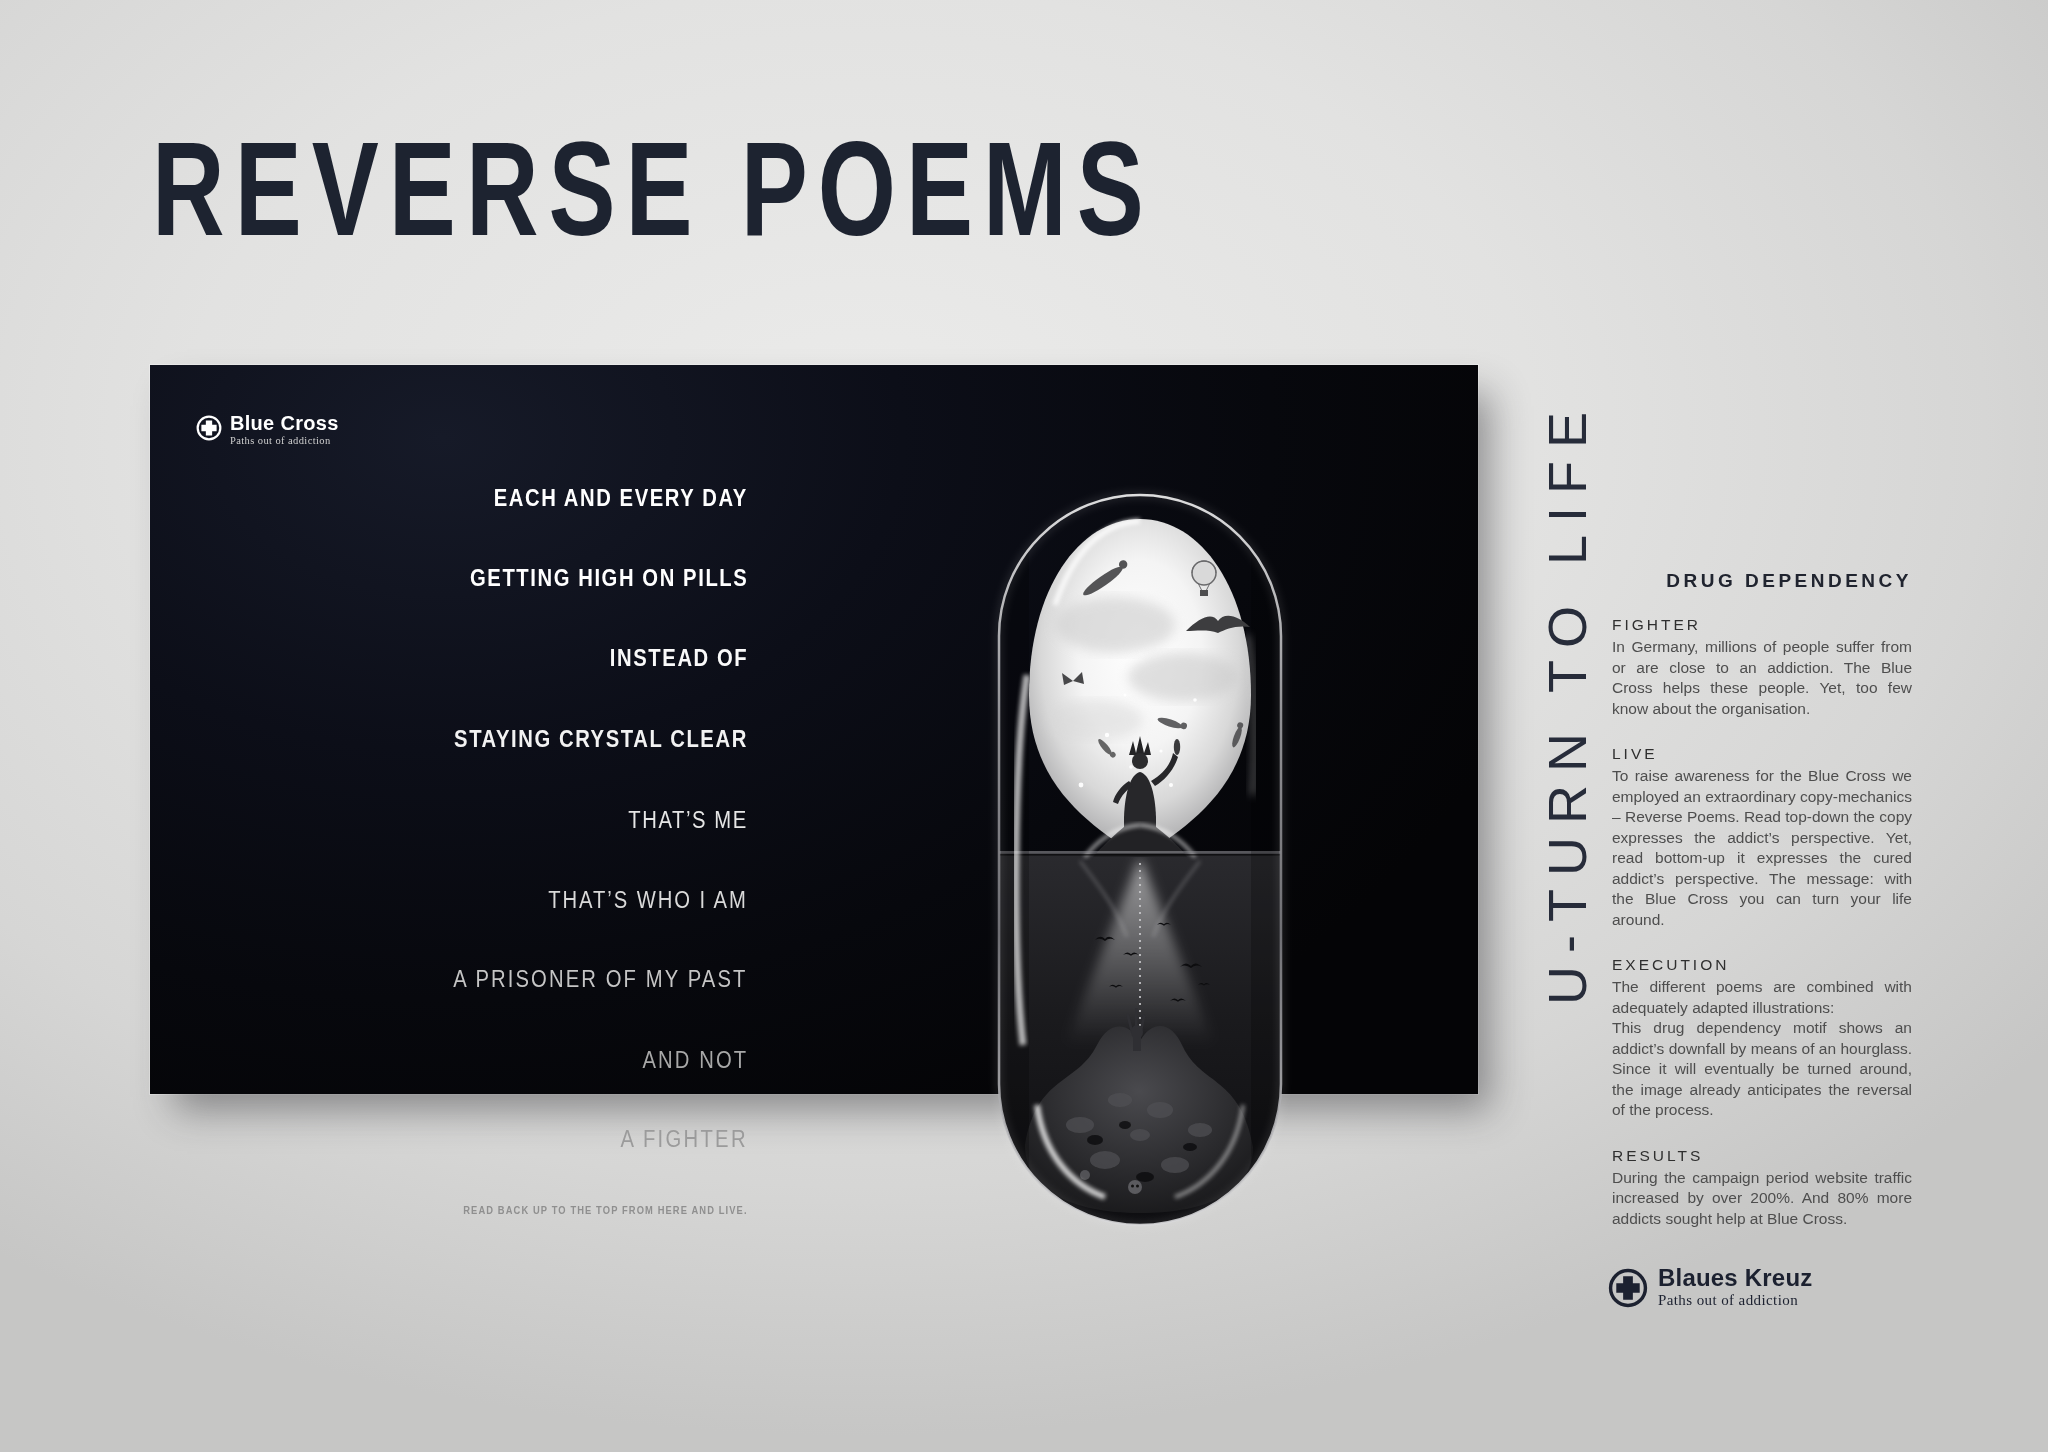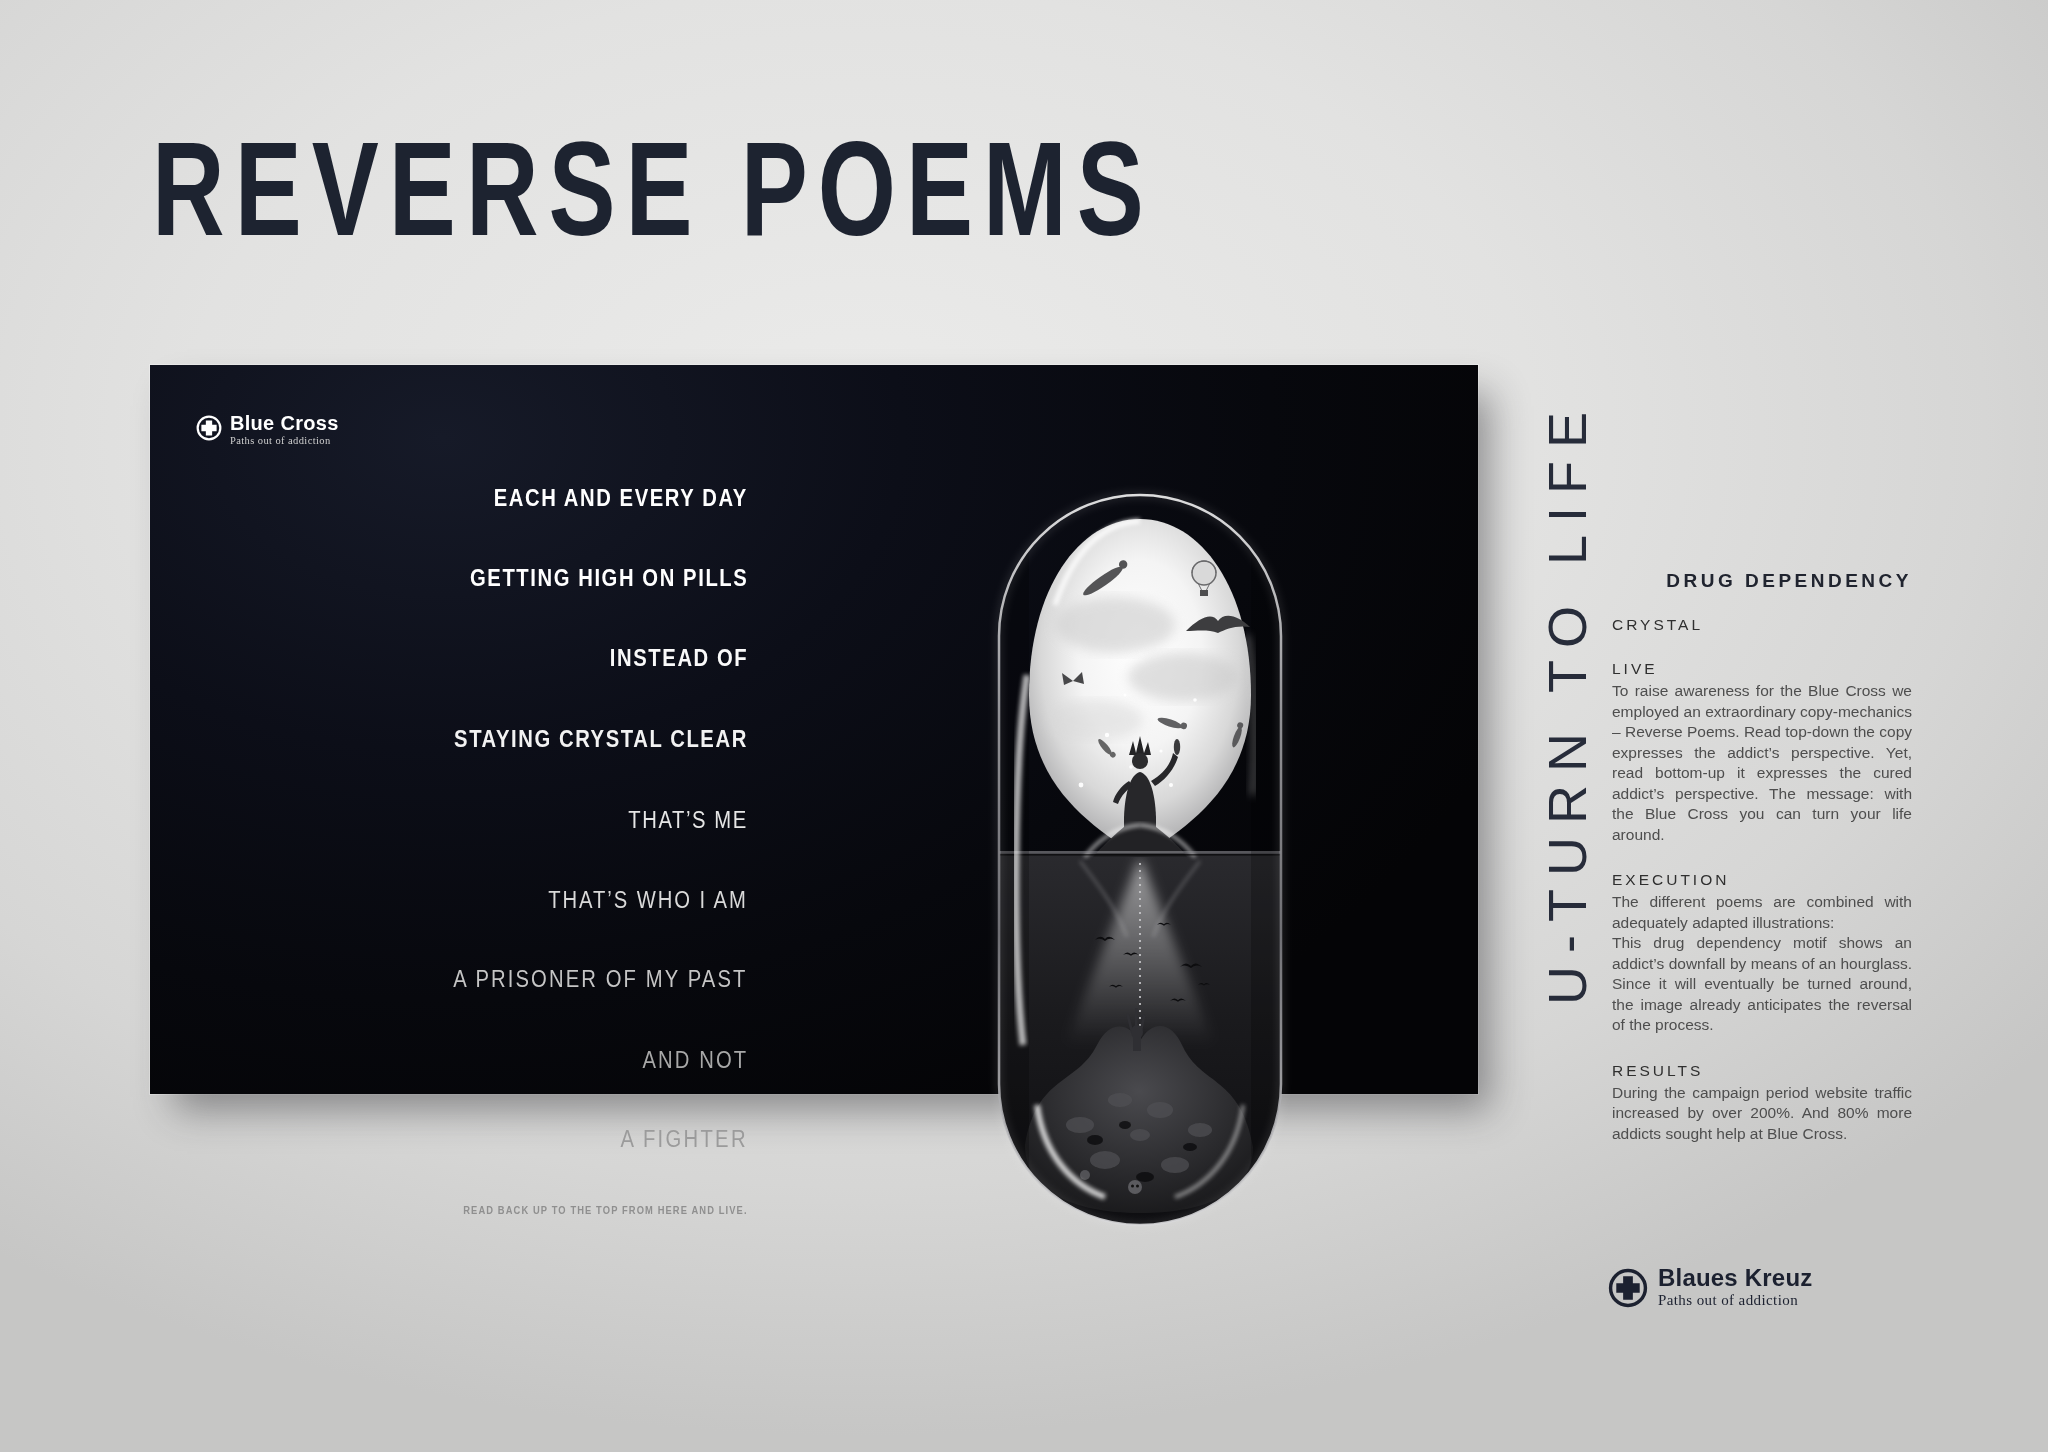--- a/index.html
+++ b/index.html
@@ -264,21 +264,22 @@
       <rect x="14" y="10" width="282" height="730" rx="141" fill="none" stroke="#ffffff" stroke-width="6" opacity=".12" filter="url(#b4)"></rect>
     </svg>
   </section>
 
   <div class="tagline">U-TURN TO LIFE</div>
 
   <aside class="case">
     <h2 class="cs-title">DRUG DEPENDENCY</h2>
 
     <section class="cs-section">
-      <h3 class="cs-head">CRYSTAL</h3>
+      <h3 class="cs-head">FIGHTER</h3>
+      <p class="cs-body">In Germany, millions of people suffer from or are close to an addiction. The Blue Cross helps these people. Yet, too few know about the organisation.</p>
     </section>
 
     <section class="cs-section">
       <h3 class="cs-head">LIVE</h3>
       <p class="cs-body">To raise awareness for the Blue Cross we employed an extraordinary copy-mechanics – Reverse Poems. Read top-down the copy expresses the addict’s perspective. Yet, read bottom-up it expresses the cured addict’s perspective. The message: with the Blue Cross you can turn your life around.</p>
     </section>
 
     <section class="cs-section">
       <h3 class="cs-head">EXECUTION</h3>
       <p class="cs-body">The different poems are combined with adequately adapted illustrations:

